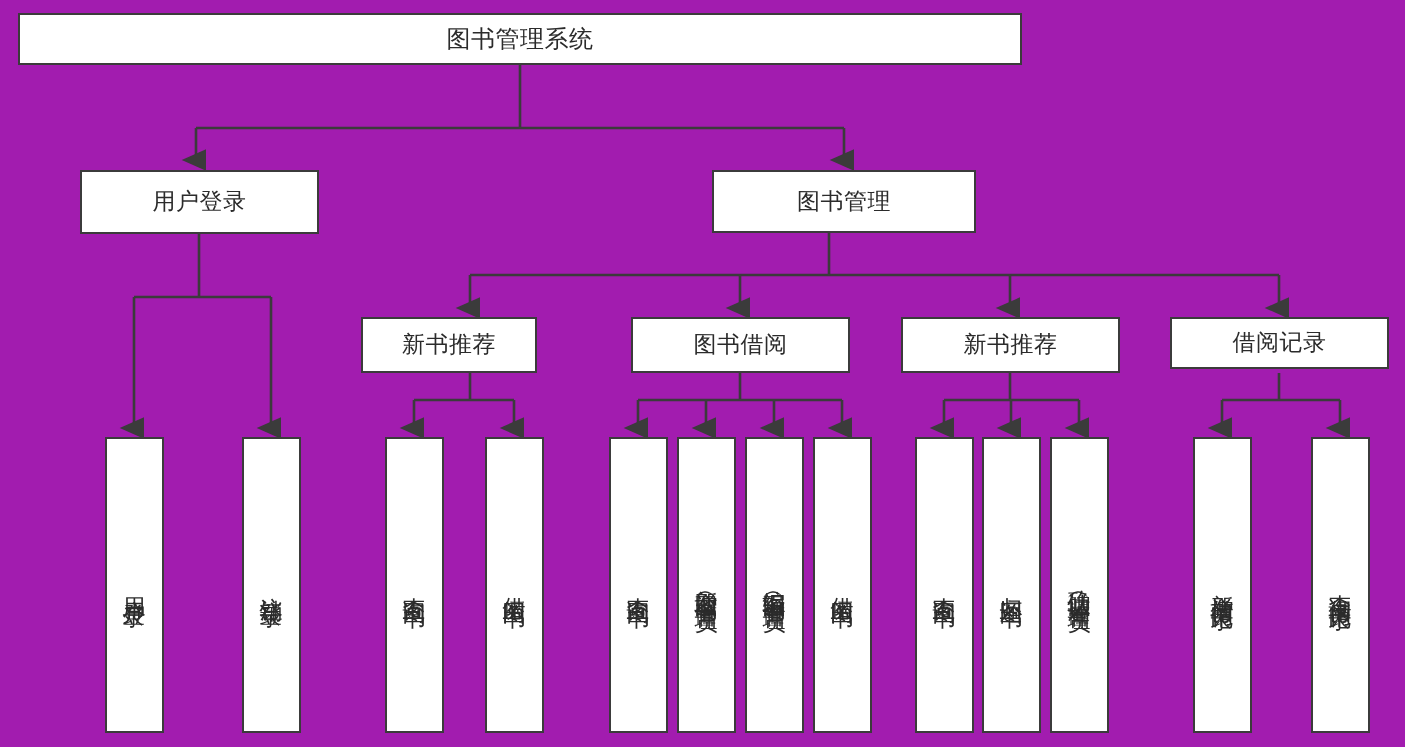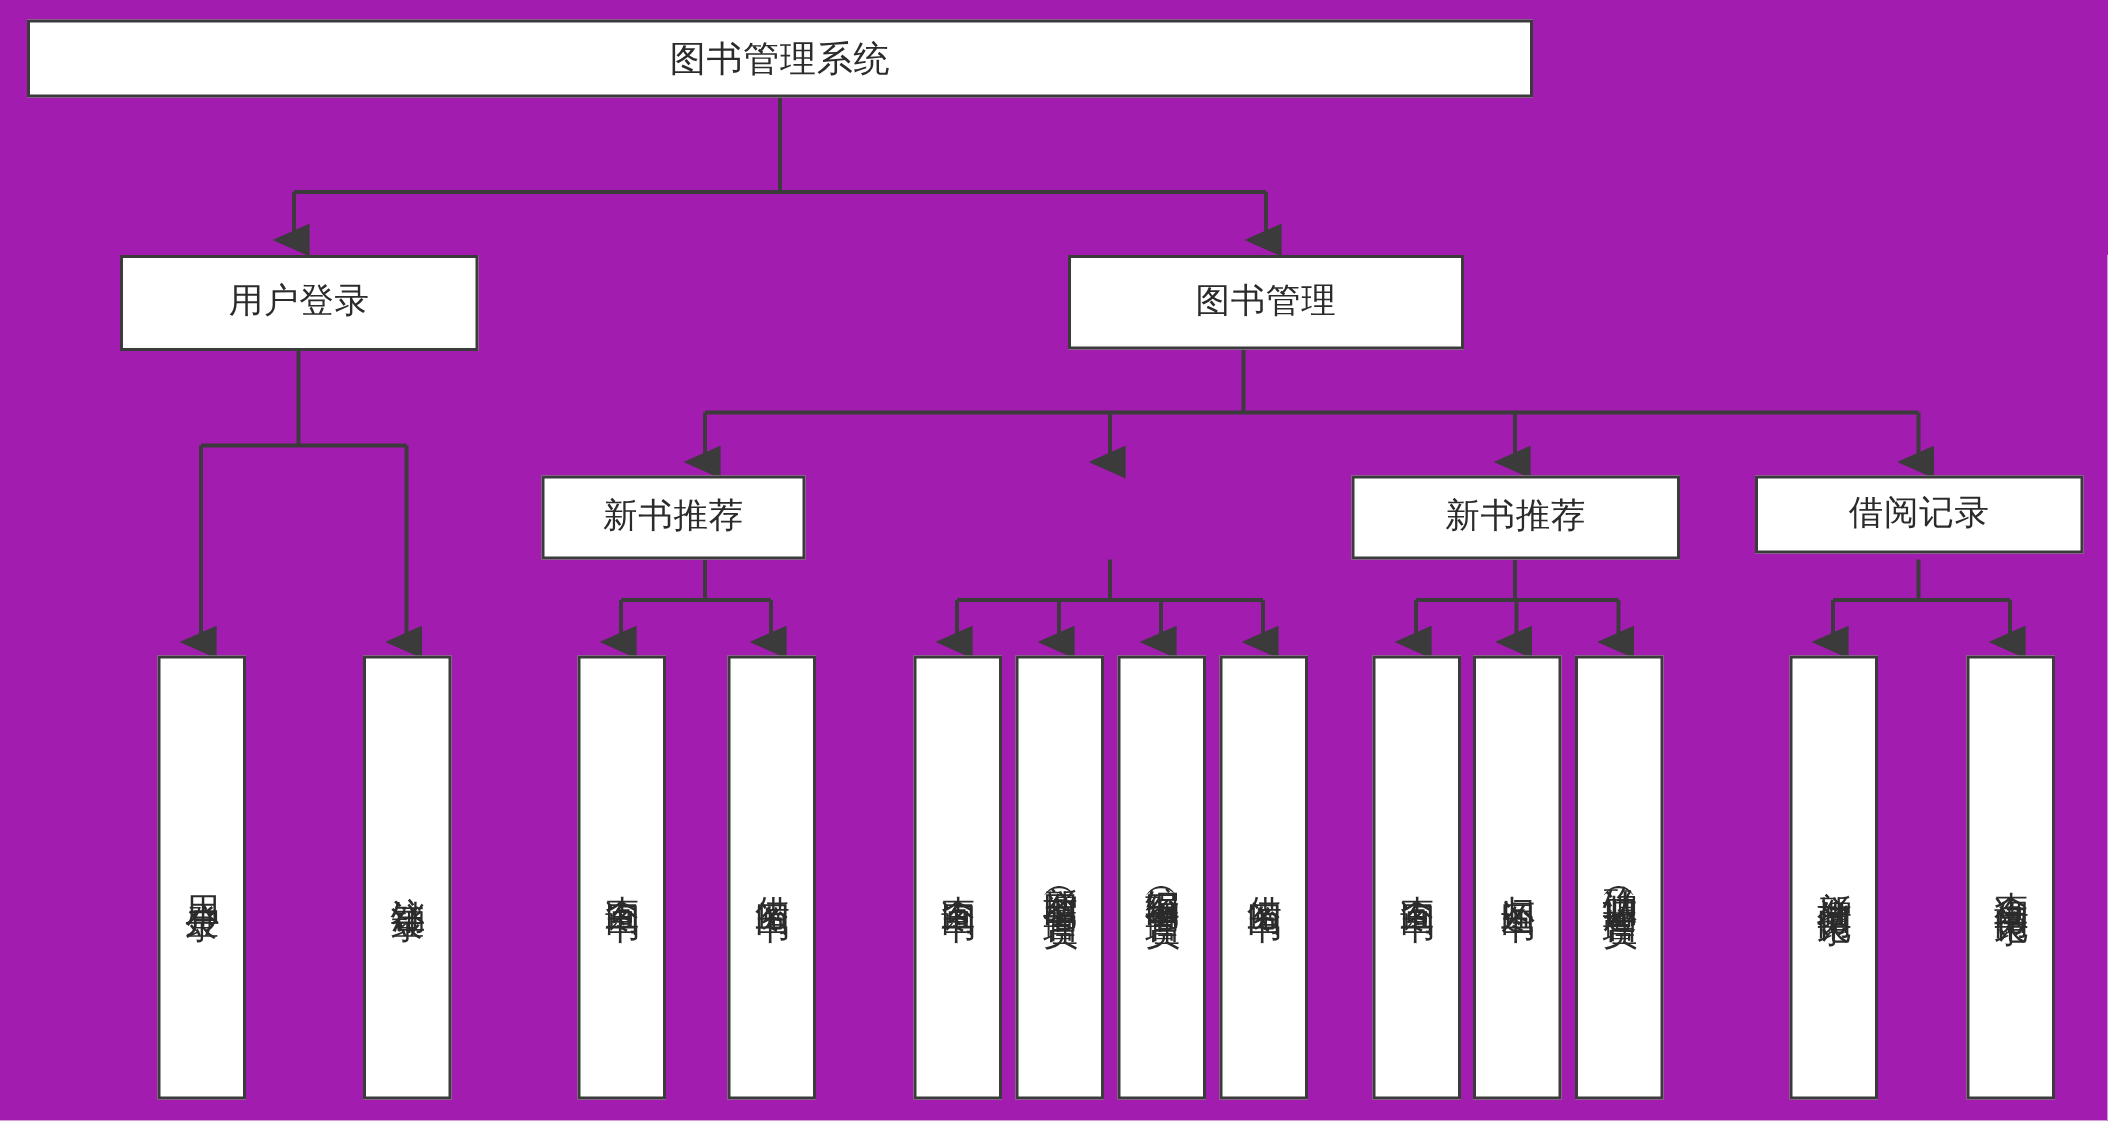--- a/index.html
+++ b/index.html
@@ -136,20 +136,23 @@
   </div>
 
   <div class="node horiz" style="left:712px; top:170px; width:264px; height:63px;">
     <span class="label">图书管理</span>
   </div>
 
   <div class="node horiz" style="left:361px; top:317px; width:176px; height:56px;">
     <span class="label">新书推荐</span>
   </div>
 
+  <div class="node horiz" style="left:631px; top:317px; width:219px; height:56px;">
+    <span class="label">图书借阅</span>
+  </div>
 
   <div class="node horiz" style="left:901px; top:317px; width:219px; height:56px;">
     <span class="label">新书推荐</span>
   </div>
 
   <div class="node horiz" style="left:1170px; top:317px; width:219px; height:52px;">
     <span class="label">借阅记录</span>
   </div>
 
   <div class="node vert" style="left:105px; top:437px; width:59px; height:296px;">

